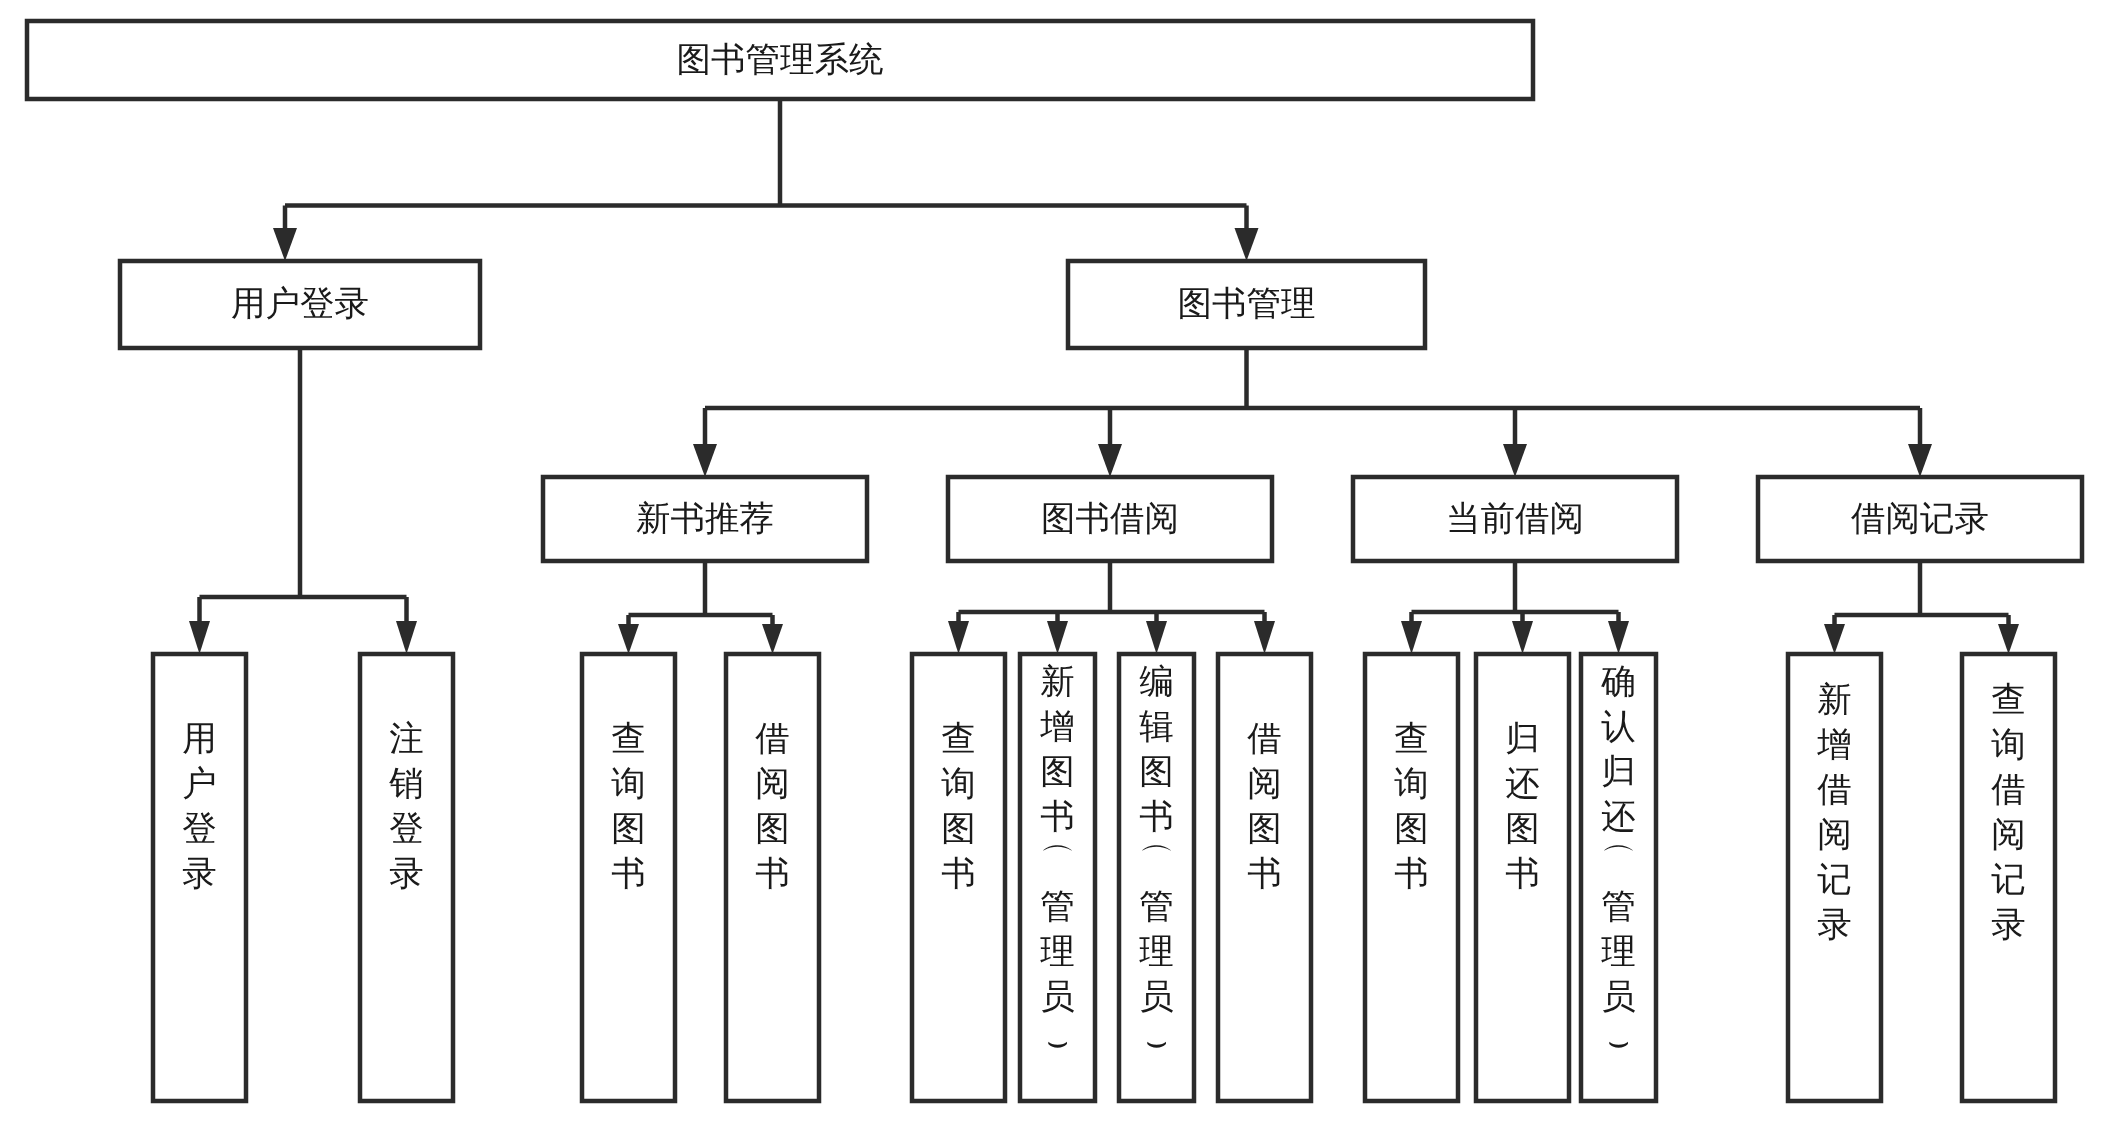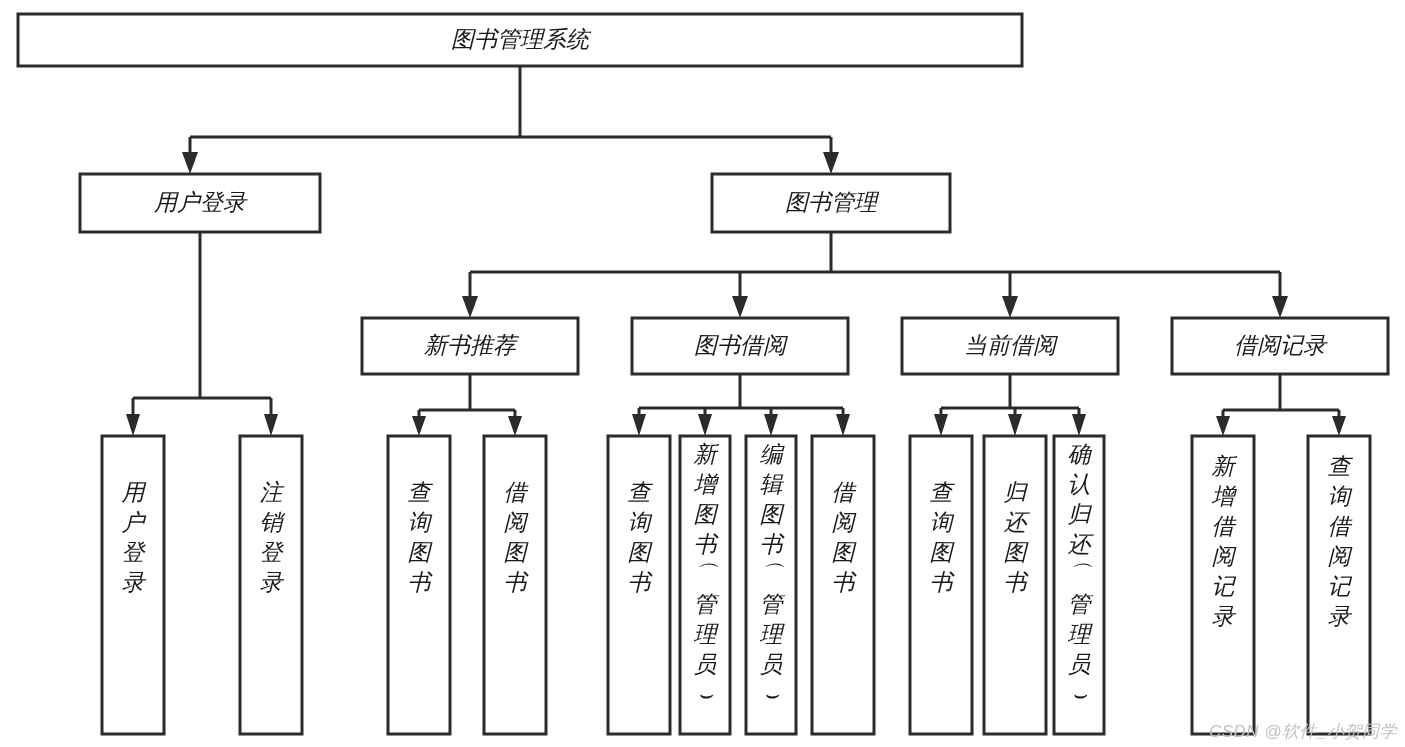--- a/index.html
+++ b/index.html
@@ -10,21 +10,20 @@
   body {
     width: 1405px;
     height: 747px;
     font-family: "Liberation Sans", "DejaVu Sans", sans-serif;
     overflow: hidden;
   }
   #diagram-root {
     position: relative;
     width: 1405px;
     height: 747px;
-    font-style: italic;
   }
   svg#flow {
     position: absolute;
     top: 0;
     left: 0;
     width: 1405px;
     height: 747px;
     display: block;
   }
   .node-box {
@@ -224,14 +223,13 @@
     <g>
       <rect class="node-box" x="1192" y="436" width="62" height="298"></rect>
       <text class="node-label-v" x="1223" y="474"><tspan x="1223" dy="0">新</tspan><tspan x="1223" dy="30">增</tspan><tspan x="1223" dy="30">借</tspan><tspan x="1223" dy="30">阅</tspan><tspan x="1223" dy="30">记</tspan><tspan x="1223" dy="30">录</tspan></text>
     </g>
     <g>
       <rect class="node-box" x="1308" y="436" width="62" height="298"></rect>
       <text class="node-label-v" x="1339" y="474"><tspan x="1339" dy="0">查</tspan><tspan x="1339" dy="30">询</tspan><tspan x="1339" dy="30">借</tspan><tspan x="1339" dy="30">阅</tspan><tspan x="1339" dy="30">记</tspan><tspan x="1339" dy="30">录</tspan></text>
     </g>
   </svg>
 
-  <div class="watermark">CSDN @软件_小贺同学</div>
 </div>
 
 </body></html>

